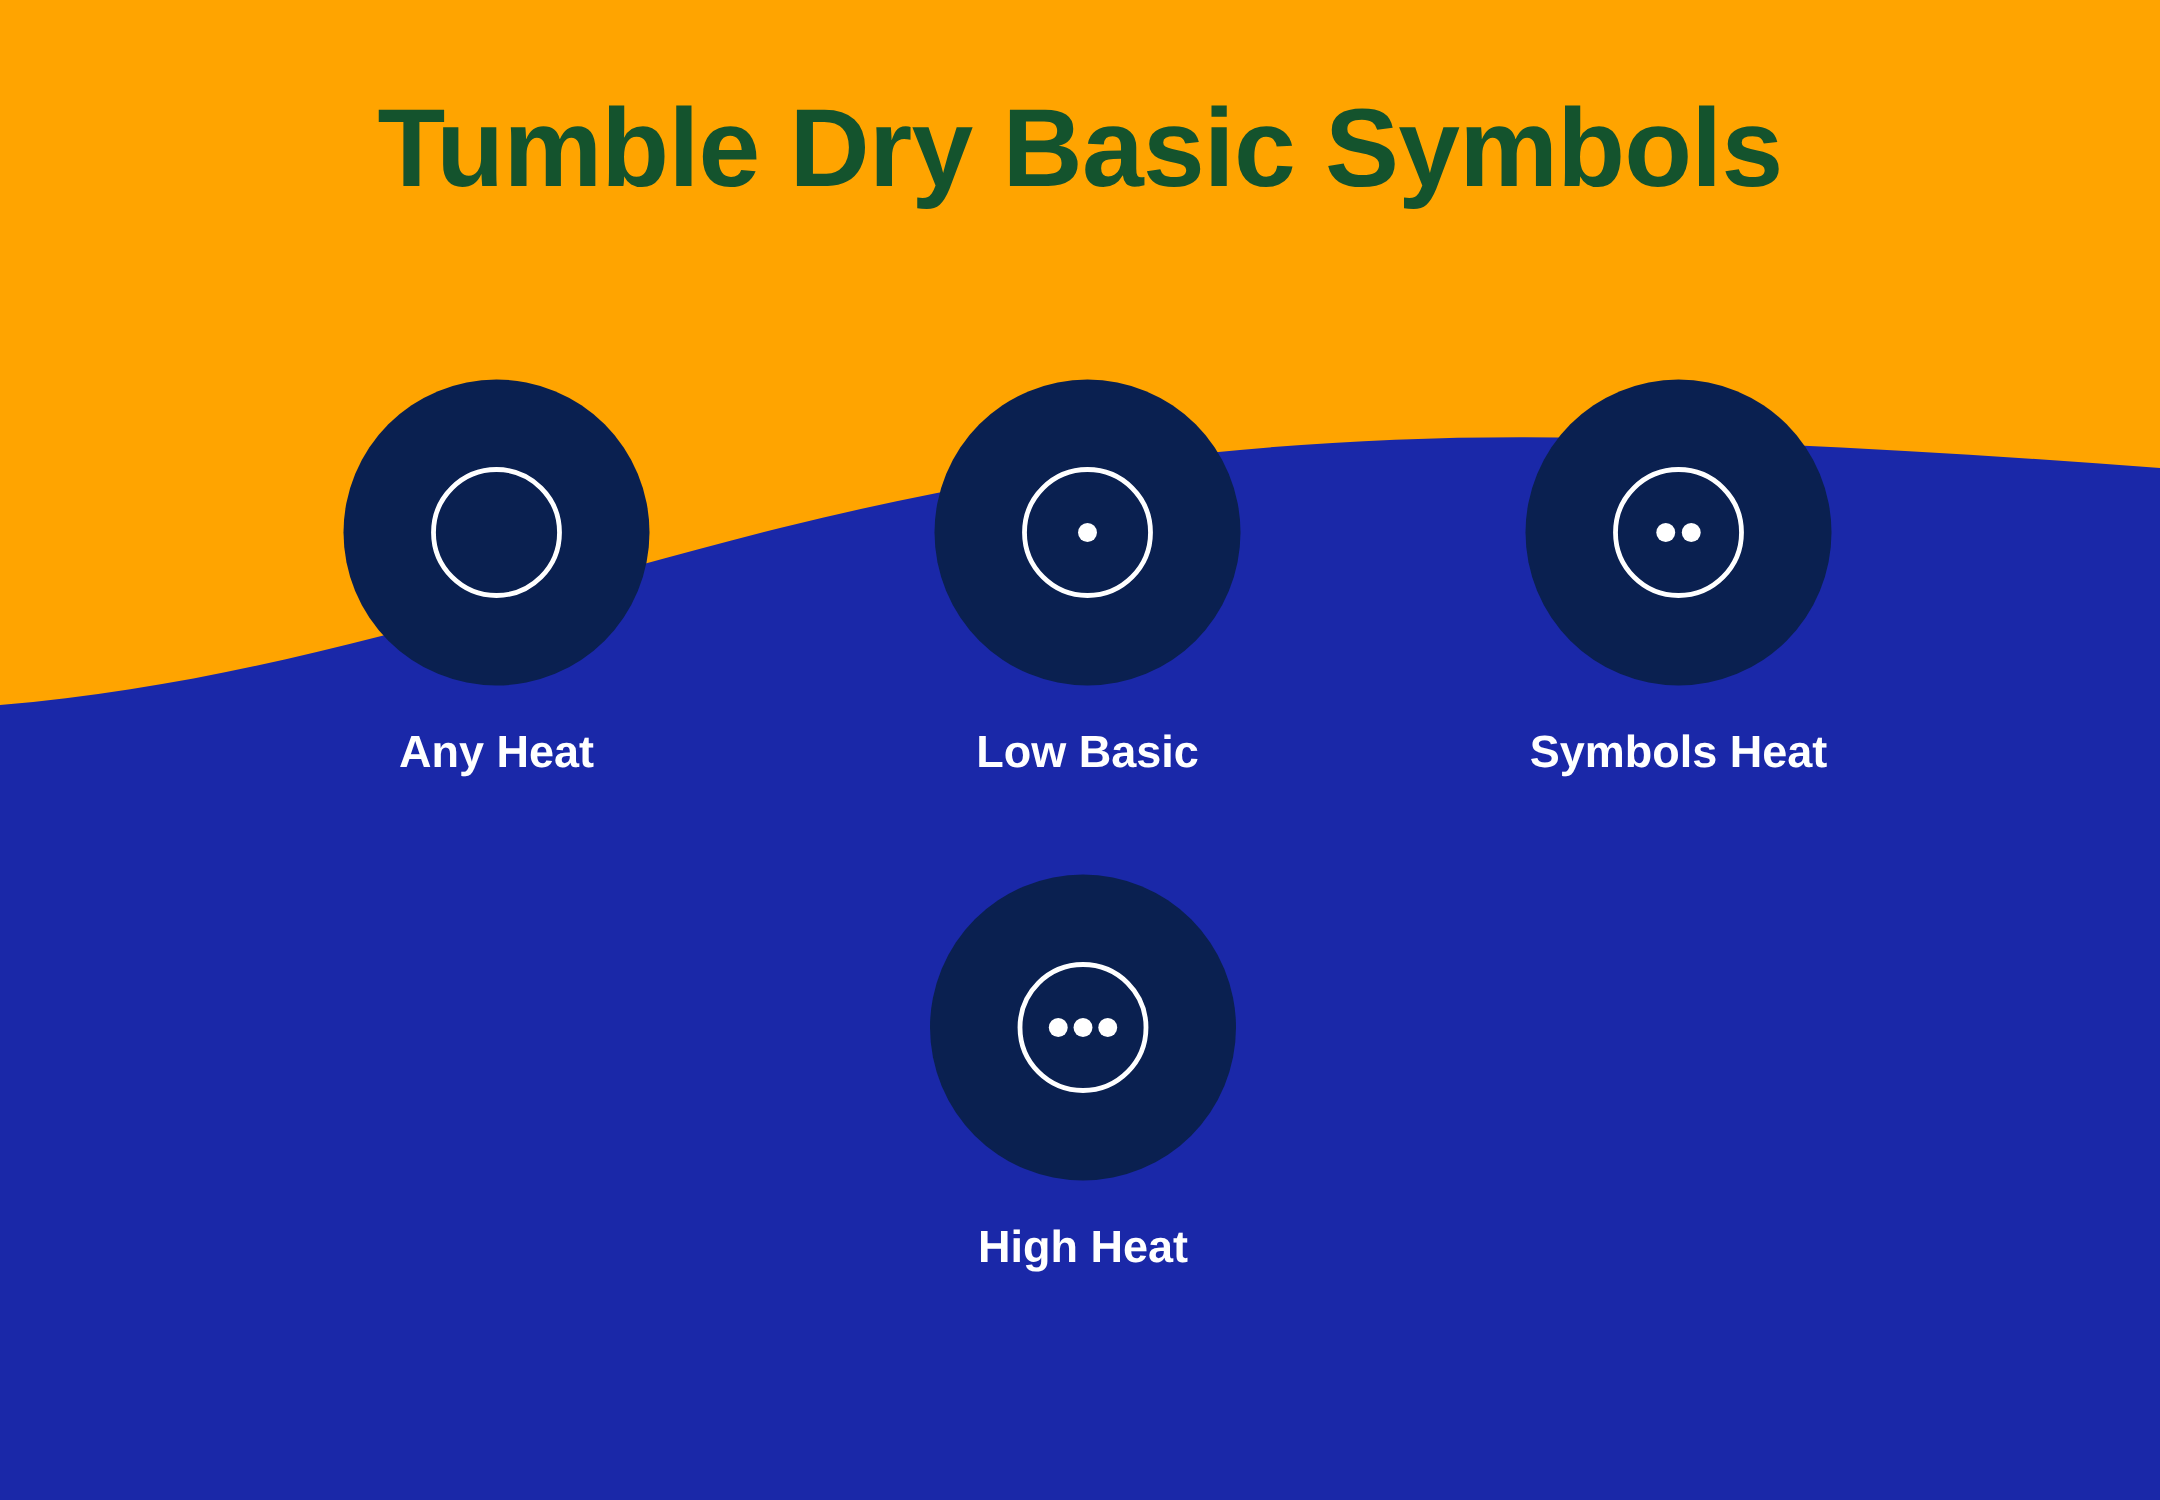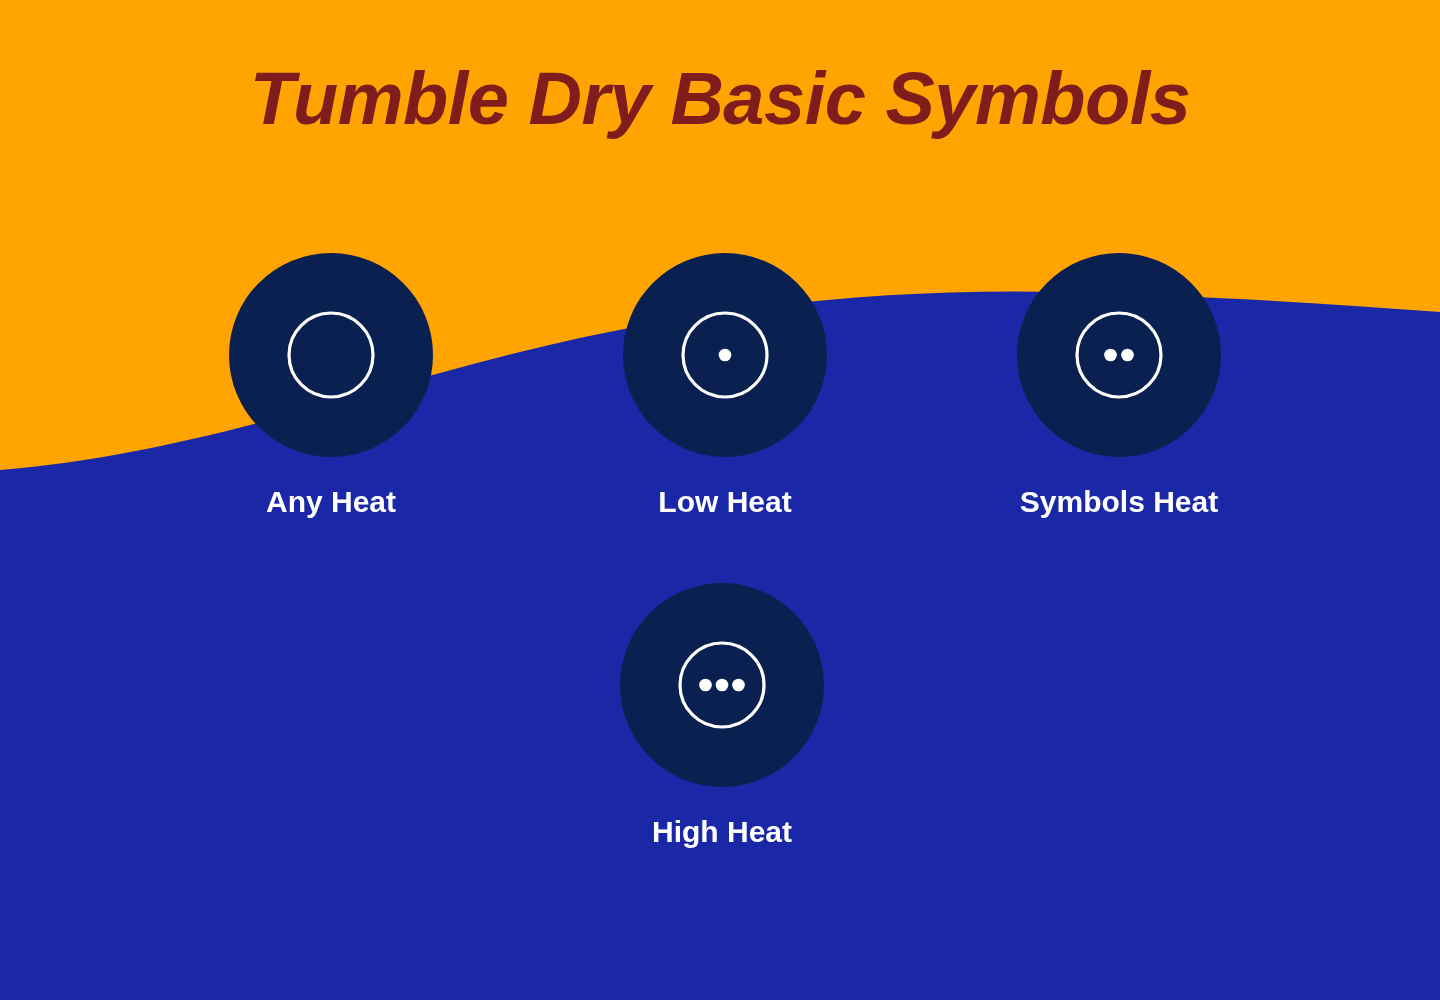--- a/index.html
+++ b/index.html
@@ -32,27 +32,26 @@
     display: block;
   }
 
   
   .title {
     position: absolute;
     left: 0;
     top: 62px;
     width: 1440px;
     text-align: center;
-    color: #7f1d1d;
+    color: #14532d;
     font-size: 74px;
     font-weight: bold;
     letter-spacing: -0.5px;
     line-height: 1.0;
     white-space: nowrap;
-    font-style: italic;
   }
 
   
   .symbol-row {
     position: absolute;
     display: flex;
     justify-content: center;
   }
   .row-top {
     left: 0;
@@ -128,21 +127,21 @@
       <div class="caption">Any Heat</div>
     </div>
 
     <div class="symbol-item">
       <div class="disc">
         <svg class="glyph" viewBox="0 0 88 88" aria-hidden="true">
           <circle cx="44" cy="44" r="42" fill="none" stroke="#ffffff" stroke-width="3.2"></circle>
           <circle cx="44" cy="44" r="6.3" fill="#ffffff"></circle>
         </svg>
       </div>
-      <div class="caption">Low Heat</div>
+      <div class="caption">Low Basic</div>
     </div>
 
     <div class="symbol-item">
       <div class="disc">
         <svg class="glyph" viewBox="0 0 88 88" aria-hidden="true">
           <circle cx="44" cy="44" r="42" fill="none" stroke="#ffffff" stroke-width="3.2"></circle>
           <circle cx="35.5" cy="44" r="6.3" fill="#ffffff"></circle>
           <circle cx="52.5" cy="44" r="6.3" fill="#ffffff"></circle>
         </svg>
       </div>

